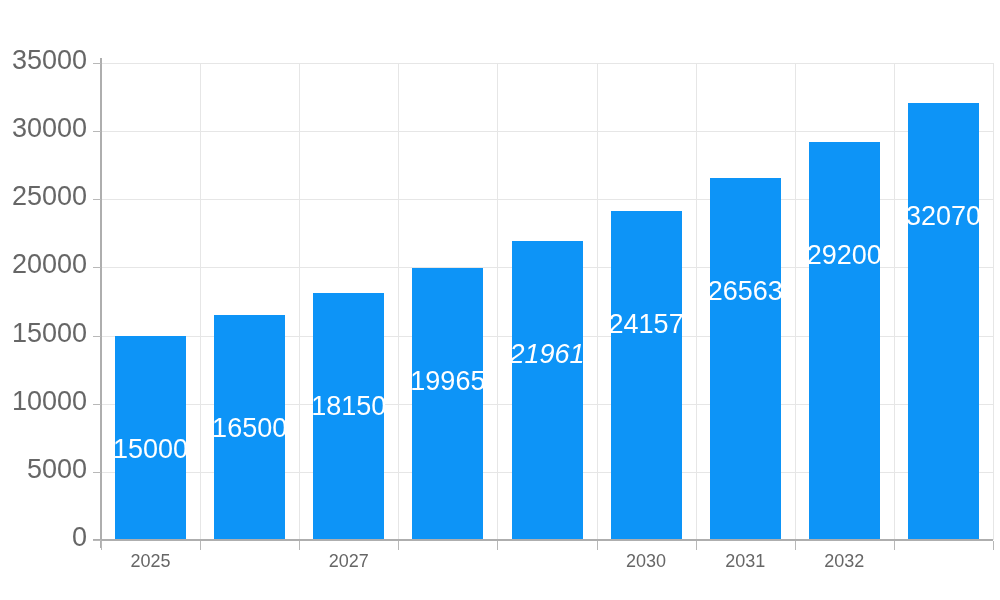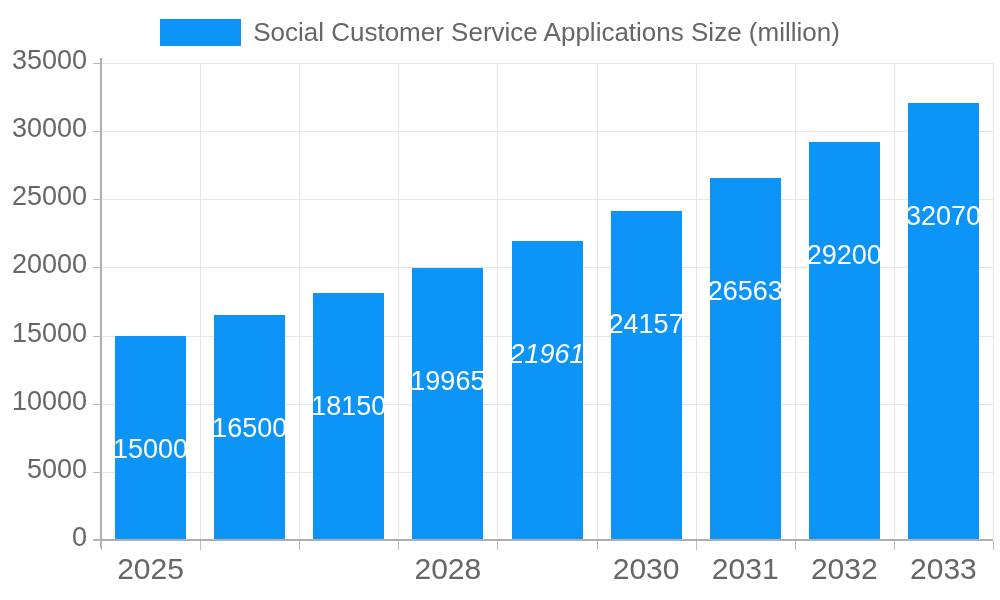--- a/index.html
+++ b/index.html
@@ -113,21 +113,21 @@
     position: absolute;
     left: 101px;
     top: 552px;
     width: 892px;
     height: 40px;
   }
   .xlabel {
     position: absolute;
     top: 0;
     text-align: center;
-    font-size: 30px;
+    font-size: 18px;
     color: #666666;
     line-height: 1.1;
   }
   .xtickmark {
     position: absolute;
     top: 541px;
     width: 1px;
     height: 9px;
     background: #b8b8b8;
   }
@@ -146,24 +146,20 @@
     white-space: nowrap;
     text-align: center;
     pointer-events: none;
   }
 </style>
 </head>
 <body>
 
 <div id="chart-root">
 
-  <div class="legend">
-    <div class="legend-swatch"></div>
-    <div class="legend-label">Social Customer Service Applications Size (million)</div>
-  </div>
 
   <div class="plot" id="plot-area">
       <div class="grid-h" style="top: 477px;"></div>
       <div class="grid-h" style="top: 408.857px;"></div>
       <div class="grid-h" style="top: 340.714px;"></div>
       <div class="grid-h" style="top: 272.571px;"></div>
       <div class="grid-h" style="top: 204.429px;"></div>
       <div class="grid-h" style="top: 136.286px;"></div>
       <div class="grid-h" style="top: 68.1429px;"></div>
       <div class="grid-h" style="top: 0px;"></div>
@@ -230,25 +226,24 @@
         <span>30000</span>
       </div>
       <div class="ytick-row" style="top: 63px;">
         <i></i>
         <span>35000</span>
       </div>
     </div>
 
   <div class="xlabels" id="x-ticks">
       <div class="xlabel" style="left: 0px; width: 99.1111px;">2025</div>
-      <div class="xlabel" style="left: 297.333px; width: 99.1111px;">2028</div>
+      <div class="xlabel" style="left: 198.222px; width: 99.1111px;">2027</div>
       <div class="xlabel" style="left: 495.556px; width: 99.1111px;">2030</div>
       <div class="xlabel" style="left: 594.667px; width: 99.1111px;">2031</div>
       <div class="xlabel" style="left: 693.778px; width: 99.1111px;">2032</div>
-      <div class="xlabel" style="left: 792.889px; width: 99.1111px;">2033</div>
     </div>
 
 <div class="xtickmark" style="left: 101px;"></div>
     <div class="xtickmark" style="left: 200px;"></div>
     <div class="xtickmark" style="left: 299px;"></div>
     <div class="xtickmark" style="left: 398px;"></div>
     <div class="xtickmark" style="left: 497px;"></div>
     <div class="xtickmark" style="left: 597px;"></div>
     <div class="xtickmark" style="left: 696px;"></div>
     <div class="xtickmark" style="left: 795px;"></div>

